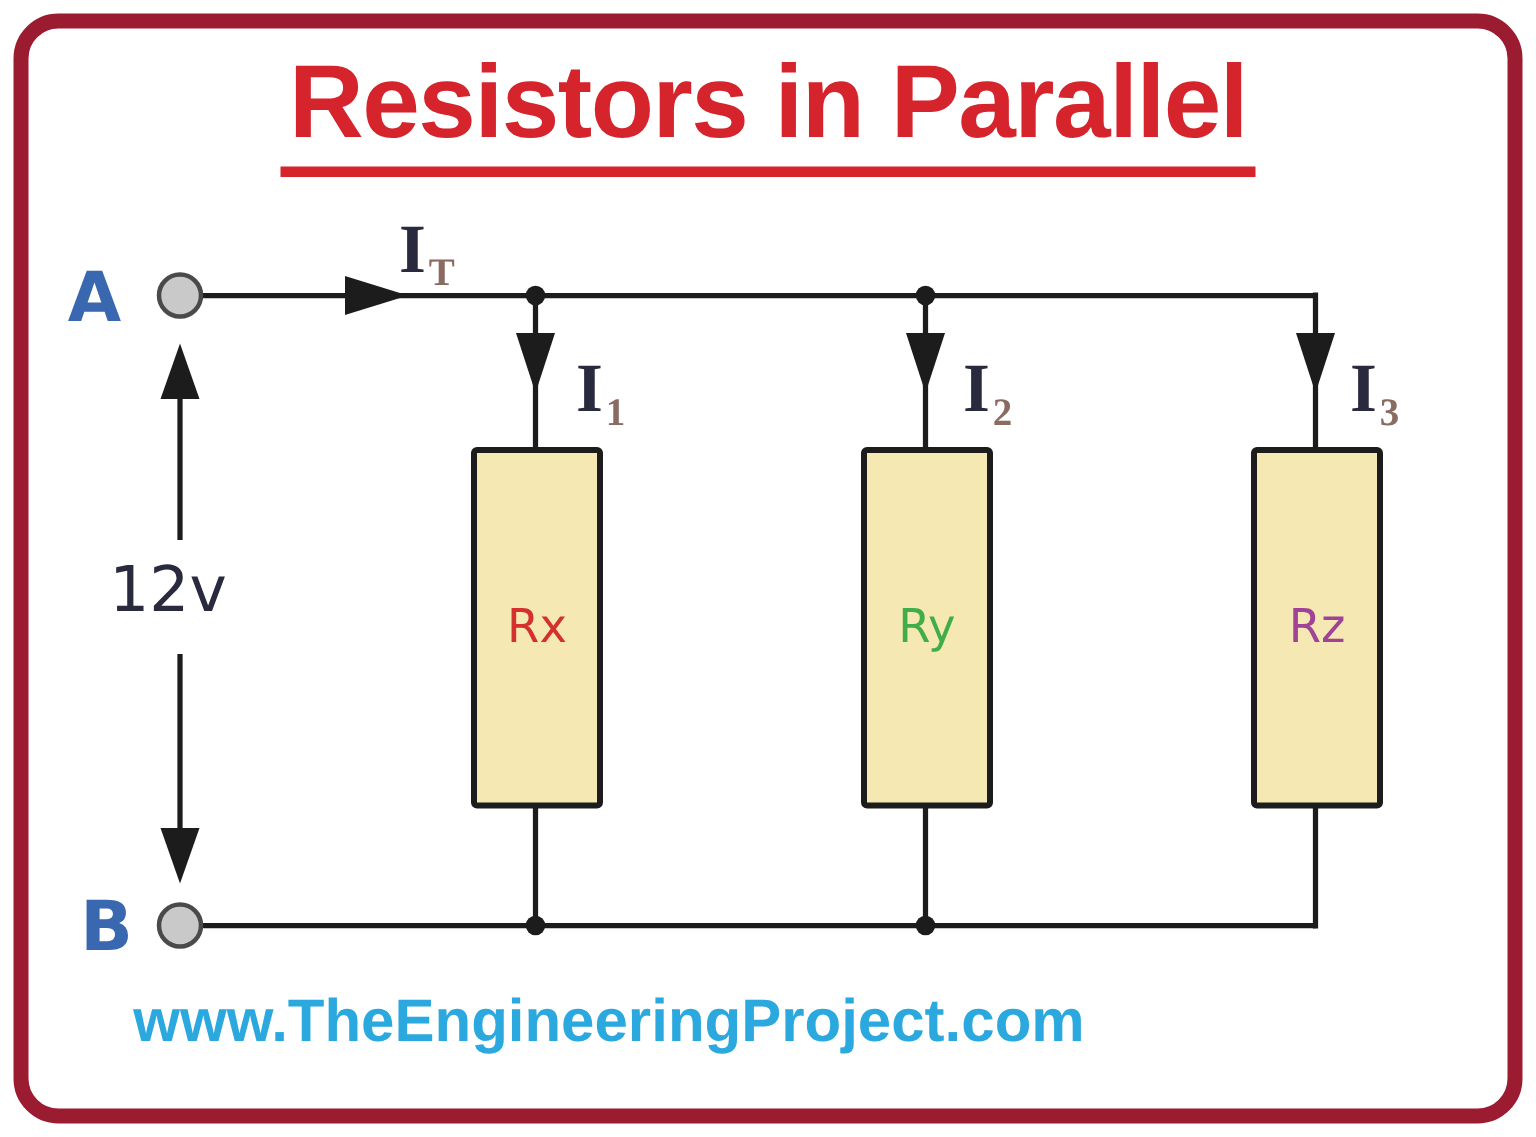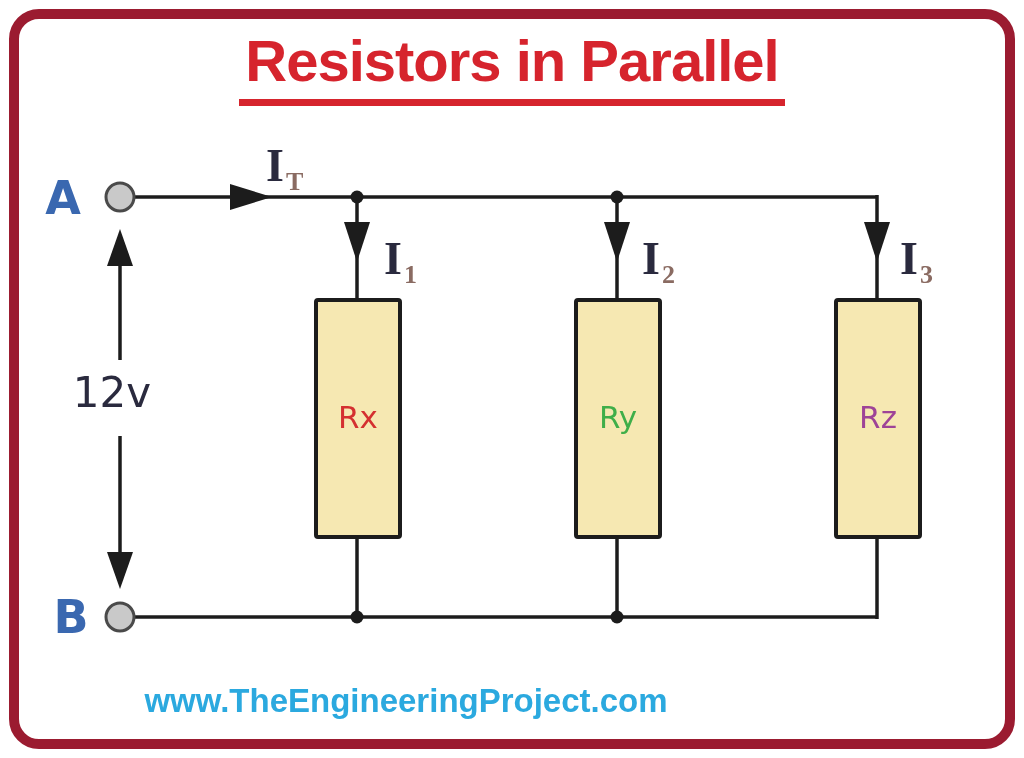--- a/index.html
+++ b/index.html
@@ -10,39 +10,39 @@
   .frame{
     position:absolute;left:9px;top:9px;right:9px;bottom:9px;
     border:10px solid var(--frame-border,#9B1B30);
     border-radius:30px;pointer-events:none;
   }
   .title-wrap{
     position:absolute;left:12px;right:12px;top:28px;text-align:center;
   }
   .title-text{
     display:inline-block;
-    font-size:58px;font-weight:bold;letter-spacing:-1px;
+    font-size:69px;font-weight:bold;letter-spacing:-1px;
     color:var(--title-red,#D6242D);
     border-bottom:7px solid var(--title-red,#D6242D);
     padding:0 6px 4px 6px;line-height:1.15;
   }
   svg{position:absolute;left:0;top:0;}
   .wire{stroke:var(--ink,#1C1C1C);stroke-width:3.5;fill:none;}
   .arrowhead{fill:var(--ink,#1C1C1C);stroke:none;}
   .dot{fill:var(--ink,#1C1C1C);stroke:none;}
   .terminal{fill:var(--terminal-fill,#C9C9C9);stroke:var(--terminal-stroke,#4A4A4A);stroke-width:3;}
   .resistor-body{fill:var(--resistor-fill,#F6E8B2);stroke:var(--ink,#1C1C1C);stroke-width:4;}
   .node-label{fill:var(--node-blue,#3A68B0);font-family:"DejaVu Sans",sans-serif;font-size:46px;font-weight:bold;}
   .value-label{fill:var(--label-dark,#2A2A3E);font-family:"DejaVu Sans",sans-serif;font-size:42px;}
   .current-label{fill:var(--label-dark,#2A2A3E);font-family:"Liberation Serif",serif;font-size:46px;font-weight:bold;}
   .current-sub{fill:var(--subscript-brown,#8A6B62);font-size:26px;font-weight:bold;}
   .resistor-label{font-family:"DejaVu Sans",sans-serif;font-size:31px;}
   .website{
-    position:absolute;left:0;top:682px;width:812px;text-align:center;
-    font-size:33px;font-weight:bold;color:var(--website-blue,#2BA9DF);
+    position:absolute;left:0;top:659px;width:812px;text-align:center;
+    font-size:40px;font-weight:bold;color:var(--website-blue,#2BA9DF);
   }
 </style>
 </head>
 <body>
 
 <div class="frame"></div>
 
 <div class="title-wrap">
   <span class="title-text">Resistors in Parallel</span>
 </div>

